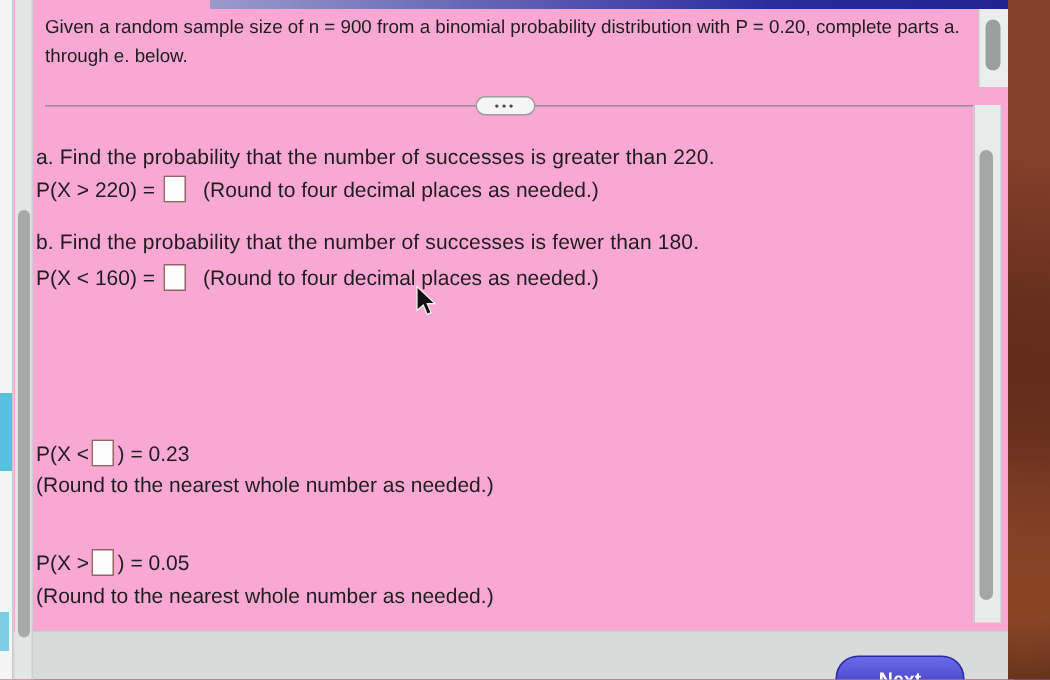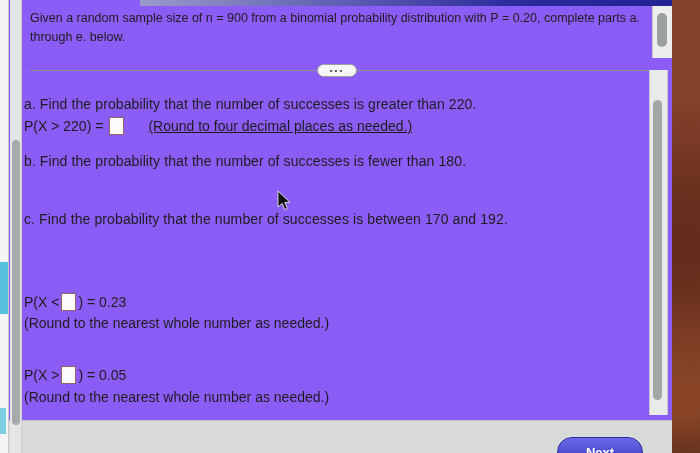--- a/index.html
+++ b/index.html
@@ -17,21 +17,21 @@
       radial-gradient(circle at 70% 10%, #84402a 0 14%, transparent 50%),
       radial-gradient(circle at 20% 30%, #5a2718 0 20%, transparent 60%),
       radial-gradient(circle at 80% 55%, #703420 0 16%, transparent 55%),
       radial-gradient(circle at 40% 80%, #8a4527 0 14%, transparent 50%),
       linear-gradient(#301710, #1c0d08);
   }
 
   
   .screen {
     position:absolute; left:0; top:0; width:676px; height:453px;
-    background:#8b5cf6;
+    background:#f9a8d4;
     border-right:2px solid #c9ccca;
   }
 
   .titlebar-strip {
     position:absolute; left:140px; top:0; width:536px; height:6px;
     background:linear-gradient(to right, #9a9acb, #2b2b9e 70%, #222292);
   }
 
   
   .left-edge {
@@ -79,21 +79,21 @@
   .divider-pill {
     position:absolute; left:317px; top:64px; width:40px; height:13px;
     border:1px solid #9a9e9c; border-radius:7px; background:#f4f5f4;
     font-size:8px; letter-spacing:2px; color:#4a4a4a;
     text-align:center; line-height:11px; cursor:pointer;
   }
 
   .line { position:absolute; left:24px; color:#1d1d1d; font-size:14px; white-space:nowrap; }
   .statement { letter-spacing:0.1px; }
   .expr span { vertical-align:middle; }
-  .hint-inline { margin-left:19px;text-decoration:underline; }
+  .hint-inline { margin-left:6px; }
   .abox {
     display:inline-block; width:15px; height:18px;
     border:1px solid #976360; background:#fcfcfd;
     vertical-align:middle; margin:0 5px 0 6px; cursor:text;
   }
   .abox.mid { margin:0 2px; }
 
   .footer-band {
     position:absolute; left:0; top:420px; width:676px; height:33px;
     background:#d8dbda; border-top:1px solid #c3c6c5;
@@ -122,22 +122,24 @@
   <div class="divider-pill">
     <span>•••</span>
   </div>
 
   <div class="line statement" style="top:96px">a. Find the probability that the number of successes is greater than 220.</div>
   <div class="line expr" style="top:117px">
     <span>P(X &gt; 220) =</span><span class="abox"></span><span class="hint-inline">(Round to four decimal places as needed.)</span>
   </div>
 
   <div class="line statement" style="top:153px">b. Find the probability that the number of successes is fewer than 180.</div>
+  <div class="line expr" style="top:176px">
+    <span>P(X &lt; 160) =</span><span class="abox"></span><span class="hint-inline">(Round to four decimal places as needed.)</span>
+  </div>
 
-  <div class="line statement" style="top:211px">c. Find the probability that the number of successes is between 170 and 192.</div>
 
   <div class="line expr" style="top:293px">
     <span>P(X &lt;</span><span class="abox mid"></span><span>) = 0.23</span>
   </div>
   <div class="line" style="top:315px">(Round to the nearest whole number as needed.)</div>
 
   <div class="line expr" style="top:366px">
     <span>P(X &gt;</span><span class="abox mid"></span><span>) = 0.05</span>
   </div>
   <div class="line" style="top:389px">(Round to the nearest whole number as needed.)</div>

